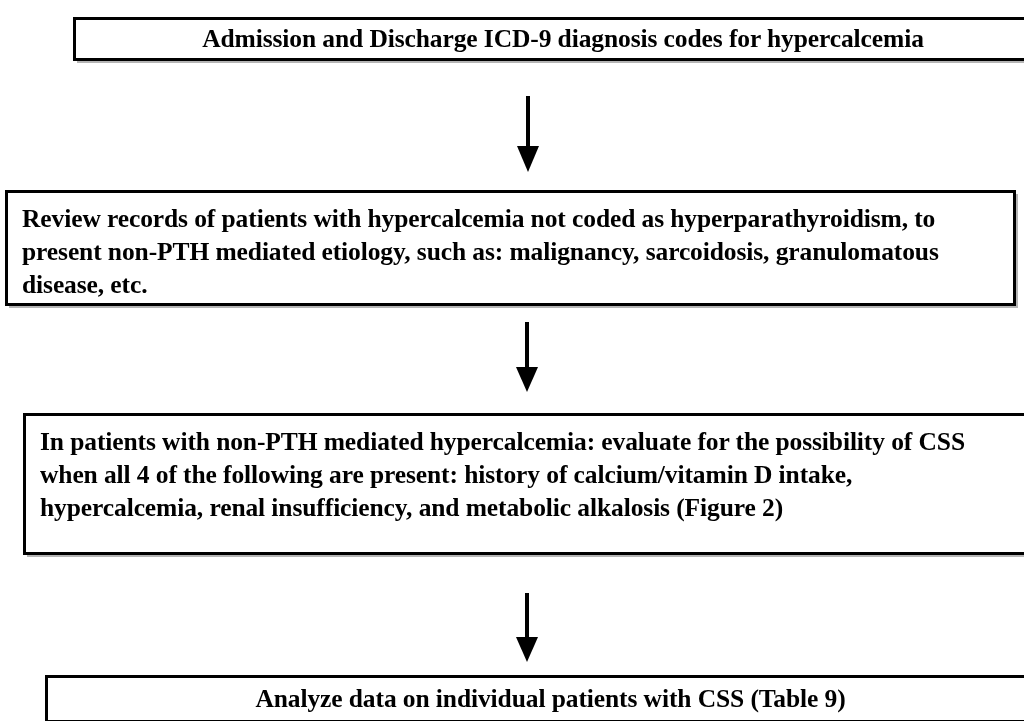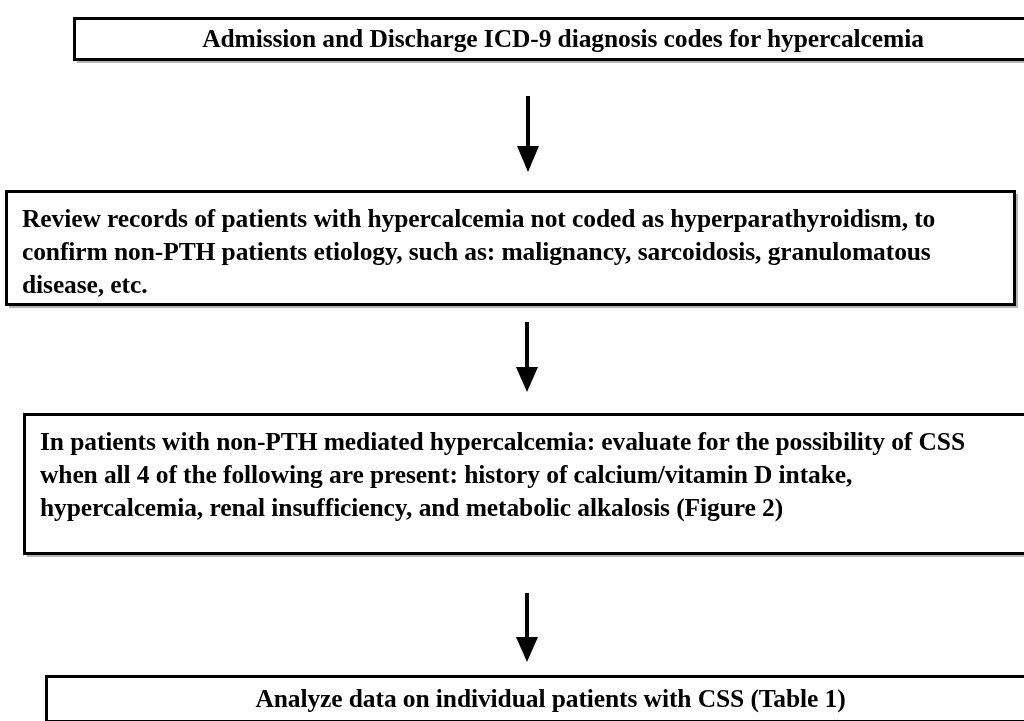--- a/index.html
+++ b/index.html
@@ -115,21 +115,21 @@
   </div>
 
   <div class="connector" id="connector-1">
     <svg viewBox="0 0 40 76" preserveAspectRatio="none" aria-hidden="true">
       <line x1="20" y1="0" x2="20" y2="58" stroke="#000000" stroke-width="4"></line>
       <polygon points="20,76 9,50 31,50" fill="#000000"></polygon>
     </svg>
   </div>
 
   <div class="node block" id="node-review-records">
-    <span class="node-text"><span>Review records of patients with hypercalcemia not coded as hyperparathyroidism, to confirm non-PTH patients etiology, such as: malignancy, sarcoidosis, granulomatous disease, </span><span class="italic-term">etc</span><span>.</span></span>
+    <span class="node-text"><span>Review records of patients with hypercalcemia not coded as hyperparathyroidism, to present non-PTH mediated etiology, such as: malignancy, sarcoidosis, granulomatous disease, </span><span class="italic-term">etc</span><span>.</span></span>
   </div>
 
   <div class="connector" id="connector-2">
     <svg viewBox="0 0 40 70" preserveAspectRatio="none" aria-hidden="true">
       <line x1="20" y1="0" x2="20" y2="52" stroke="#000000" stroke-width="4"></line>
       <polygon points="20,70 9,45 31,45" fill="#000000"></polygon>
     </svg>
   </div>
 
   <div class="node block" id="node-evaluate-css">
@@ -137,16 +137,16 @@
   </div>
 
   <div class="connector" id="connector-3">
     <svg viewBox="0 0 40 69" preserveAspectRatio="none" aria-hidden="true">
       <line x1="20" y1="0" x2="20" y2="51" stroke="#000000" stroke-width="4"></line>
       <polygon points="20,69 9,44 31,44" fill="#000000"></polygon>
     </svg>
   </div>
 
   <div class="node centered" id="node-analyze-data">
-    <span class="node-text">Analyze data on individual patients with CSS (Table 1)</span>
+    <span class="node-text">Analyze data on individual patients with CSS (Table 9)</span>
   </div>
 
 </div>
 
 </body></html>

